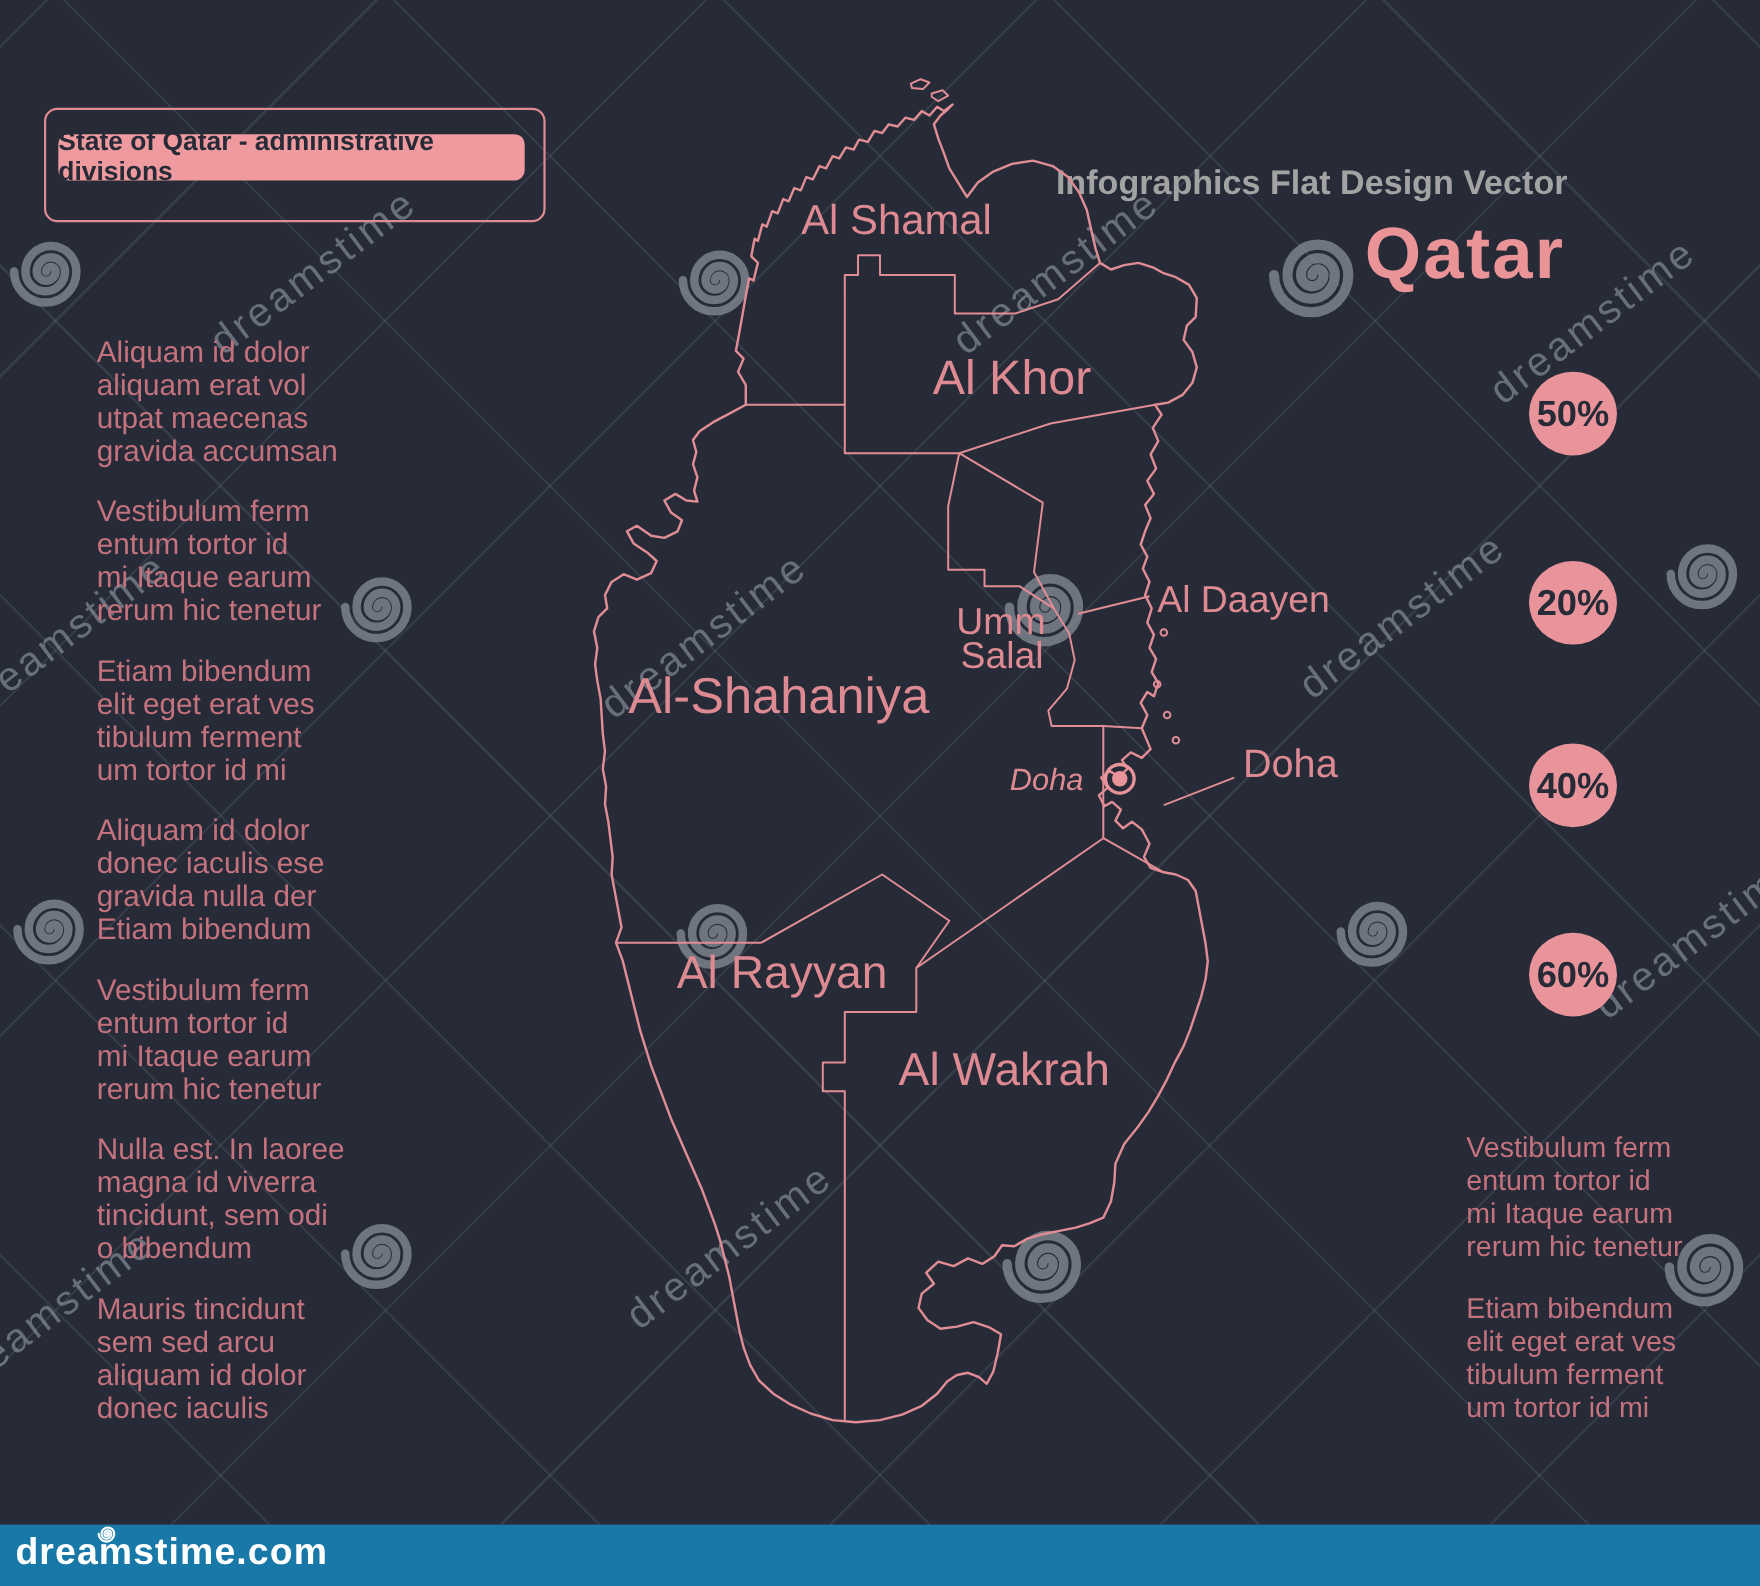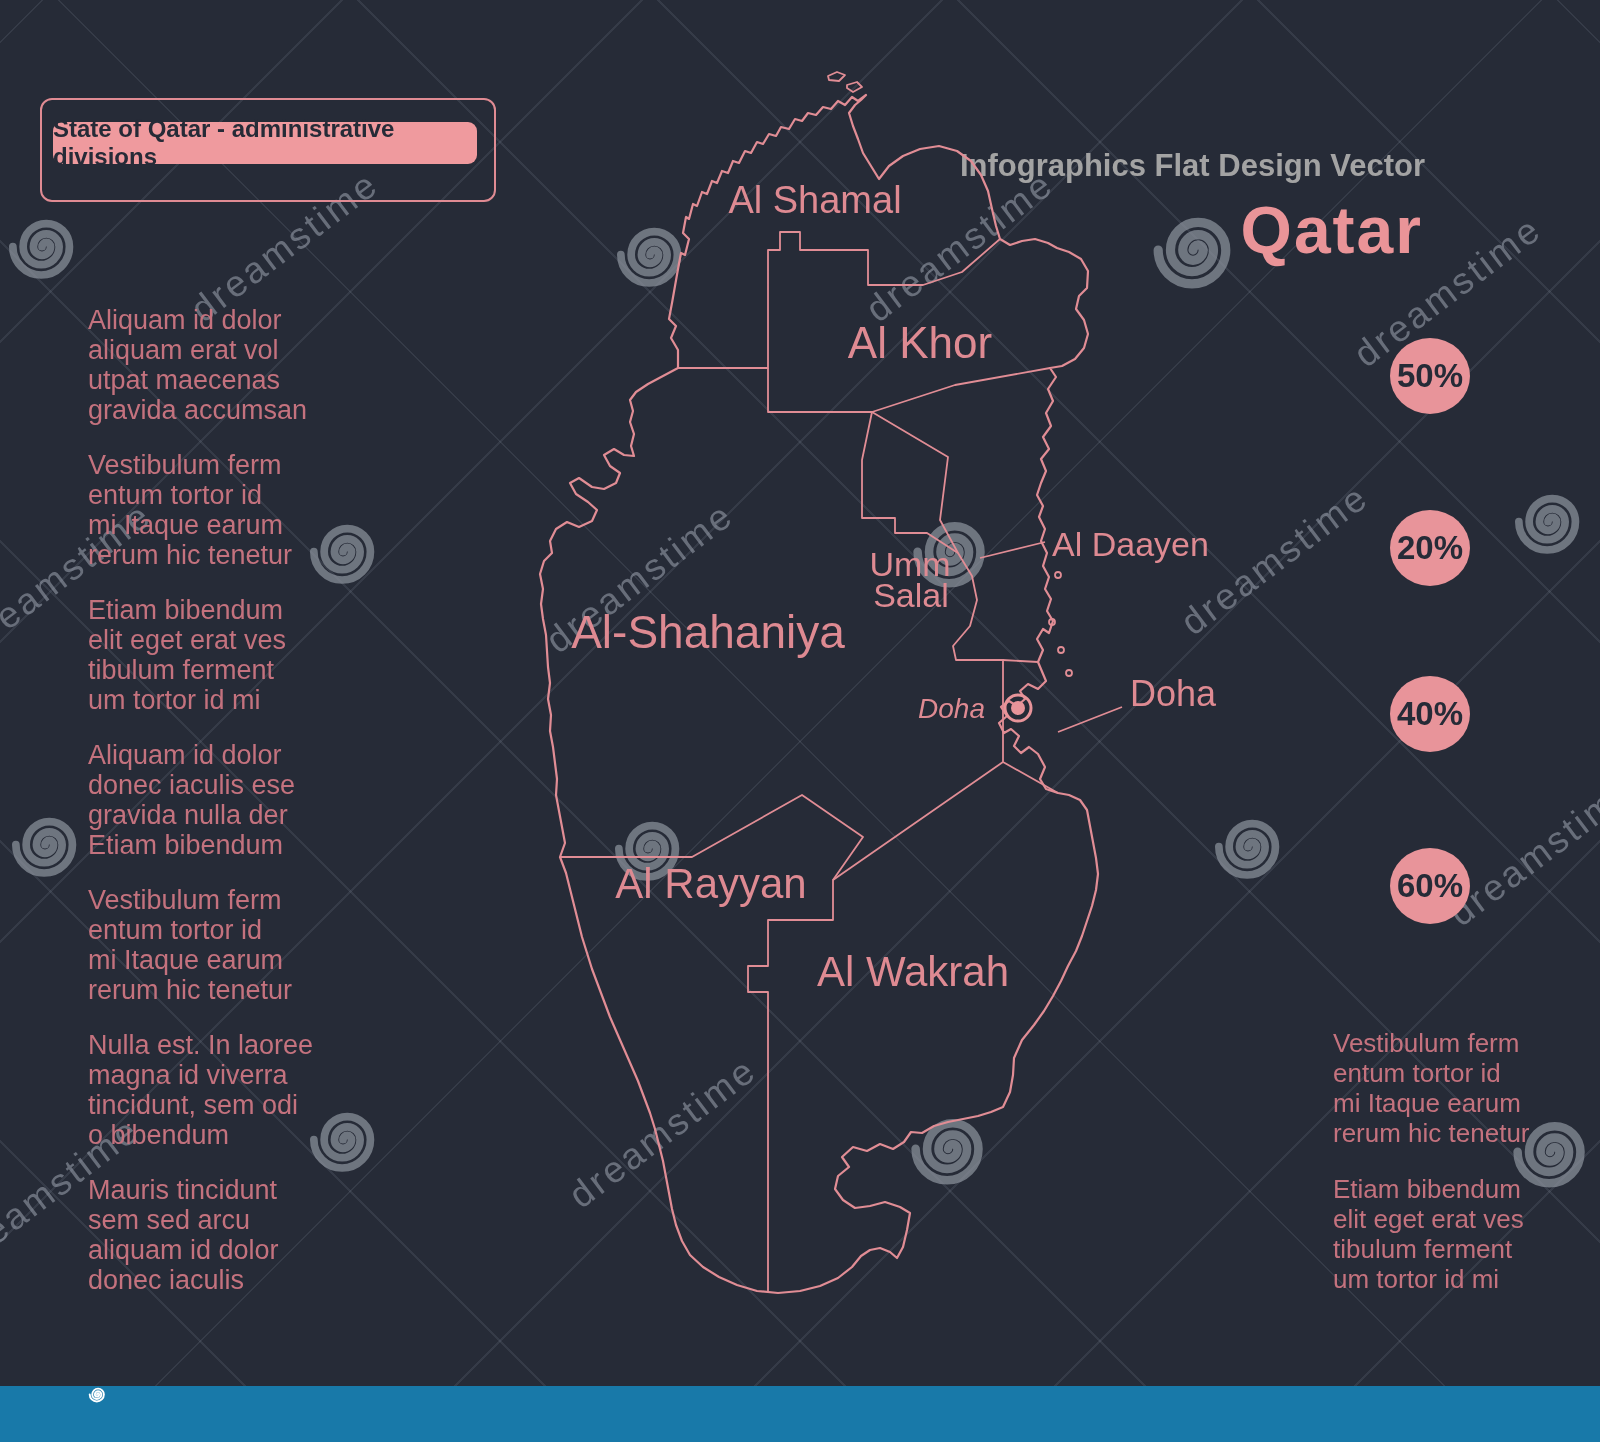--- a/index.html
+++ b/index.html
@@ -250,18 +250,19 @@
     <text class="rlabel" x="910" y="576" font-size="34" text-anchor="middle">Umm</text>
     <text class="rlabel" x="911" y="607" font-size="34" text-anchor="middle">Salal</text>
     <text class="rlabel" x="1052" y="556" font-size="34" text-anchor="start">Al Daayen</text>
     <text class="rlabel" x="985" y="718" font-size="28" font-style="italic" text-anchor="end">Doha</text>
     <text class="rlabel" x="1130" y="706" font-size="36" text-anchor="start">Doha</text>
     <text class="rlabel" x="711" y="898" font-size="42" text-anchor="middle">Al Rayyan</text>
     <text class="rlabel" x="913" y="986" font-size="42" text-anchor="middle">Al Wakrah</text>
   </svg>
 
   <div class="bottom-bar">
+    <div class="bar-logo">dreamstime.com</div>
     <svg class="bar-logo-spiral">
         <use href="#spiral"></use>
       </svg>
   </div>
 
 </div>
 
 </body></html>

